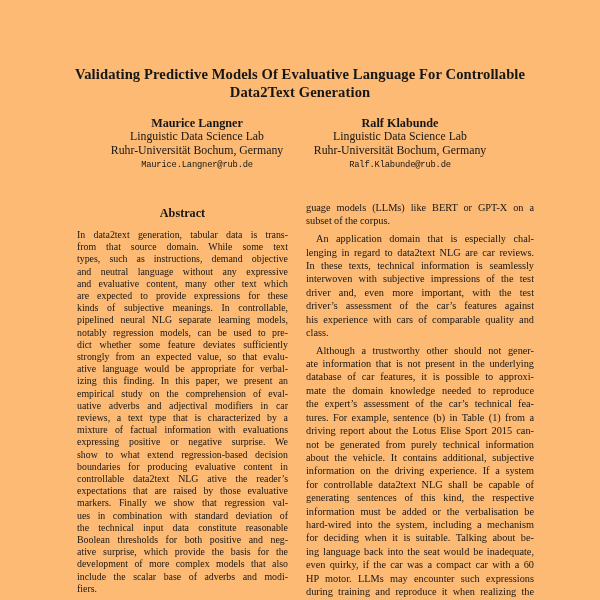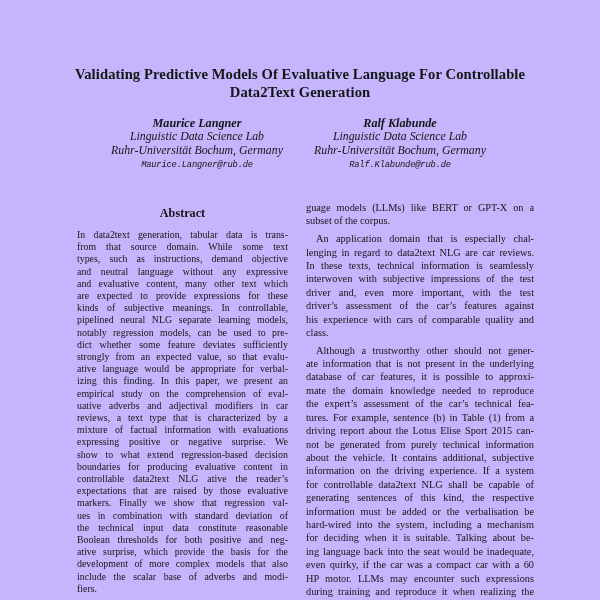--- a/index.html
+++ b/index.html
@@ -3,32 +3,32 @@
 <meta charset="utf-8">
 <style>
   html, body {
     margin: 0; padding: 0;
     width: 600px; height: 600px;
     background: #ffffff;
     overflow: hidden;
     font-family: "Liberation Serif", serif;
     color: #161616;
   }
-  .page { position: relative; width: 600px; height: 600px; background: #c4b5fd; }
+  .page { position: relative; width: 600px; height: 600px; background: #fdba74; }
 
   .title {
     position: absolute; top: 65px; left: 0; width: 600px;
     text-align: center; font-weight: bold;
     font-size: 14.6px; line-height: 18px; letter-spacing: 0.1px;
     margin: 0;
   }
 
   .author {
     position: absolute; top: 117px; width: 240px;
-    text-align: center; font-size: 11.8px; line-height: 13.4px; font-style: italic;
+    text-align: center; font-size: 11.8px; line-height: 13.4px;
   }
   .author-left  { left: 77px; }
   .author-right { left: 280px; }
   .author-name  { font-weight: bold; font-size: 12.2px; }
   .author-email {
     font-family: "Liberation Mono", monospace;
     font-size: 8.8px; letter-spacing: -0.2px; margin-top: 2px;
   }
 
   .col-left {

